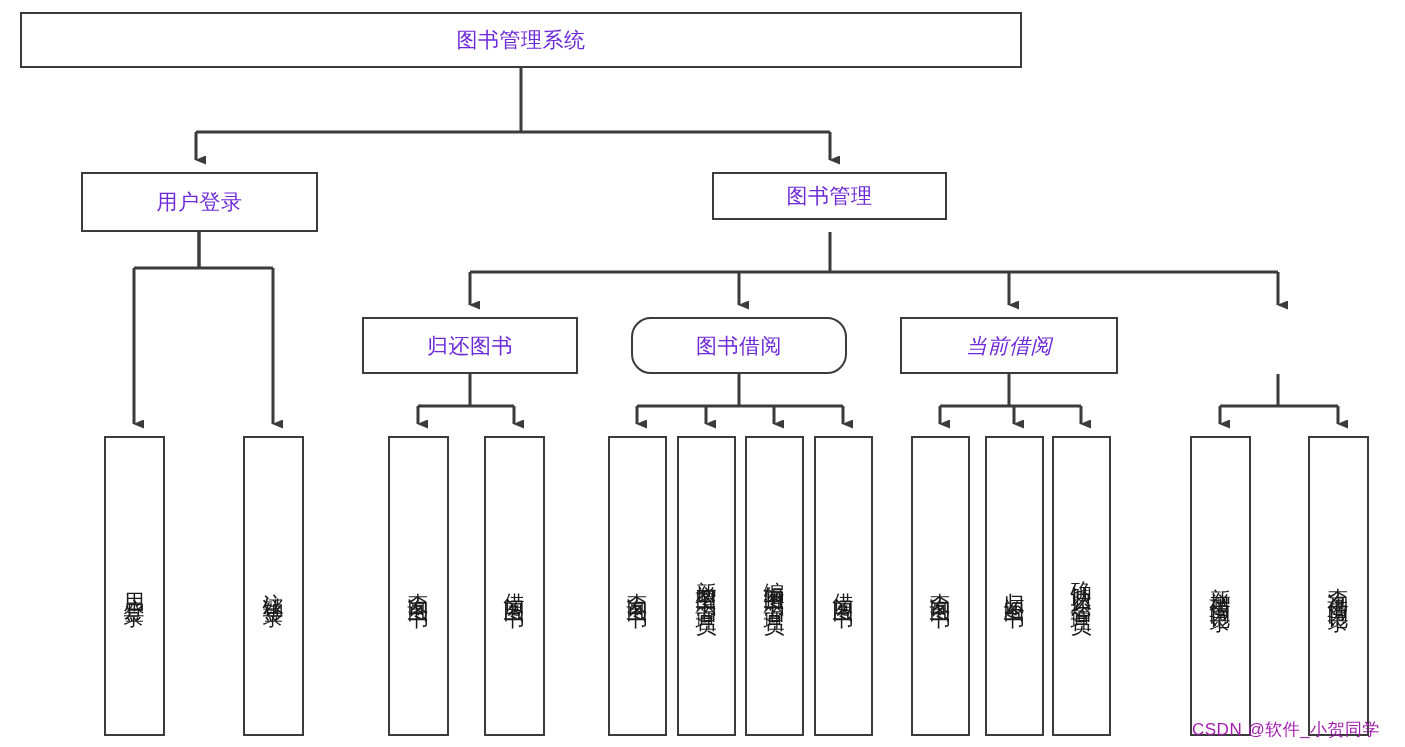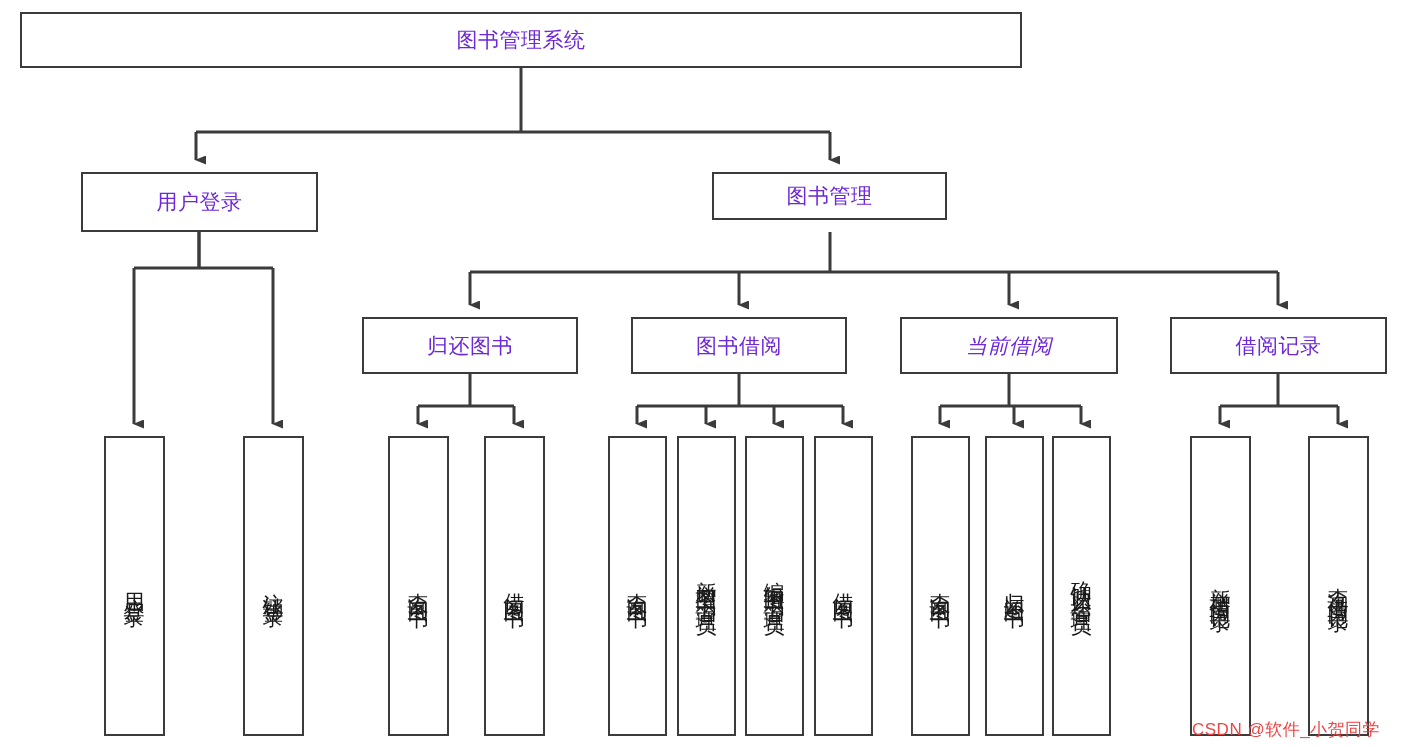--- a/index.html
+++ b/index.html
@@ -52,21 +52,21 @@
     font-size: 21px;
     color: #1a1a1a;
     letter-spacing: 5px;
     line-height: 1.0;
     white-space: nowrap;
     text-align: center;
   }
   .watermark {
     position: absolute;
     font-size: 17px;
-    color: #ef4444;
+    color: #a21caf;
     white-space: nowrap;
     letter-spacing: 0.5px;
   }
 </style>
 </head>
 <body>
 
 <div id="diagram-root">
 
   <svg class="flow-layer" viewBox="0 0 1405 747" xmlns="http://www.w3.org/2000/svg">
@@ -140,29 +140,26 @@
   <div class="node-box" style="left:81px; top:172px; width:237px; height:60px;">
     <span class="node-label-h">用户登录</span>
   </div>
   <div class="node-box" style="left:712px; top:172px; width:235px; height:48px;">
     <span class="node-label-h">图书管理</span>
   </div>
 
   <div class="node-box" style="left:362px; top:317px; width:216px; height:57px;">
     <span class="node-label-h">归还图书</span>
   </div>
-  <div class="node-box" style="left:631px; top:317px; width:216px; height:57px;">
+  <div class="node-box" style="left:631px; top:317px; width:216px; height:57px;border-radius:20px;">
     <span class="node-label-h">图书借阅</span>
   </div>
   <div class="node-box" style="left:900px; top:317px; width:218px; height:57px;font-style:italic;">
     <span class="node-label-h">当前借阅</span>
   </div>
-  <div class="node-box" style="left:1170px; top:317px; width:217px; height:57px;">
-    <span class="node-label-h">借阅记录</span>
-  </div>
 
   <div class="node-box leaf" style="left:104px; top:436px; width:61px; height:300px;">
     <span class="node-label-v">用户登录</span>
   </div>
   <div class="node-box leaf" style="left:243px; top:436px; width:61px; height:300px;">
     <span class="node-label-v">注销登录</span>
   </div>
 
   <div class="node-box leaf" style="left:388px; top:436px; width:61px; height:300px;">
     <span class="node-label-v">查询图书</span>

